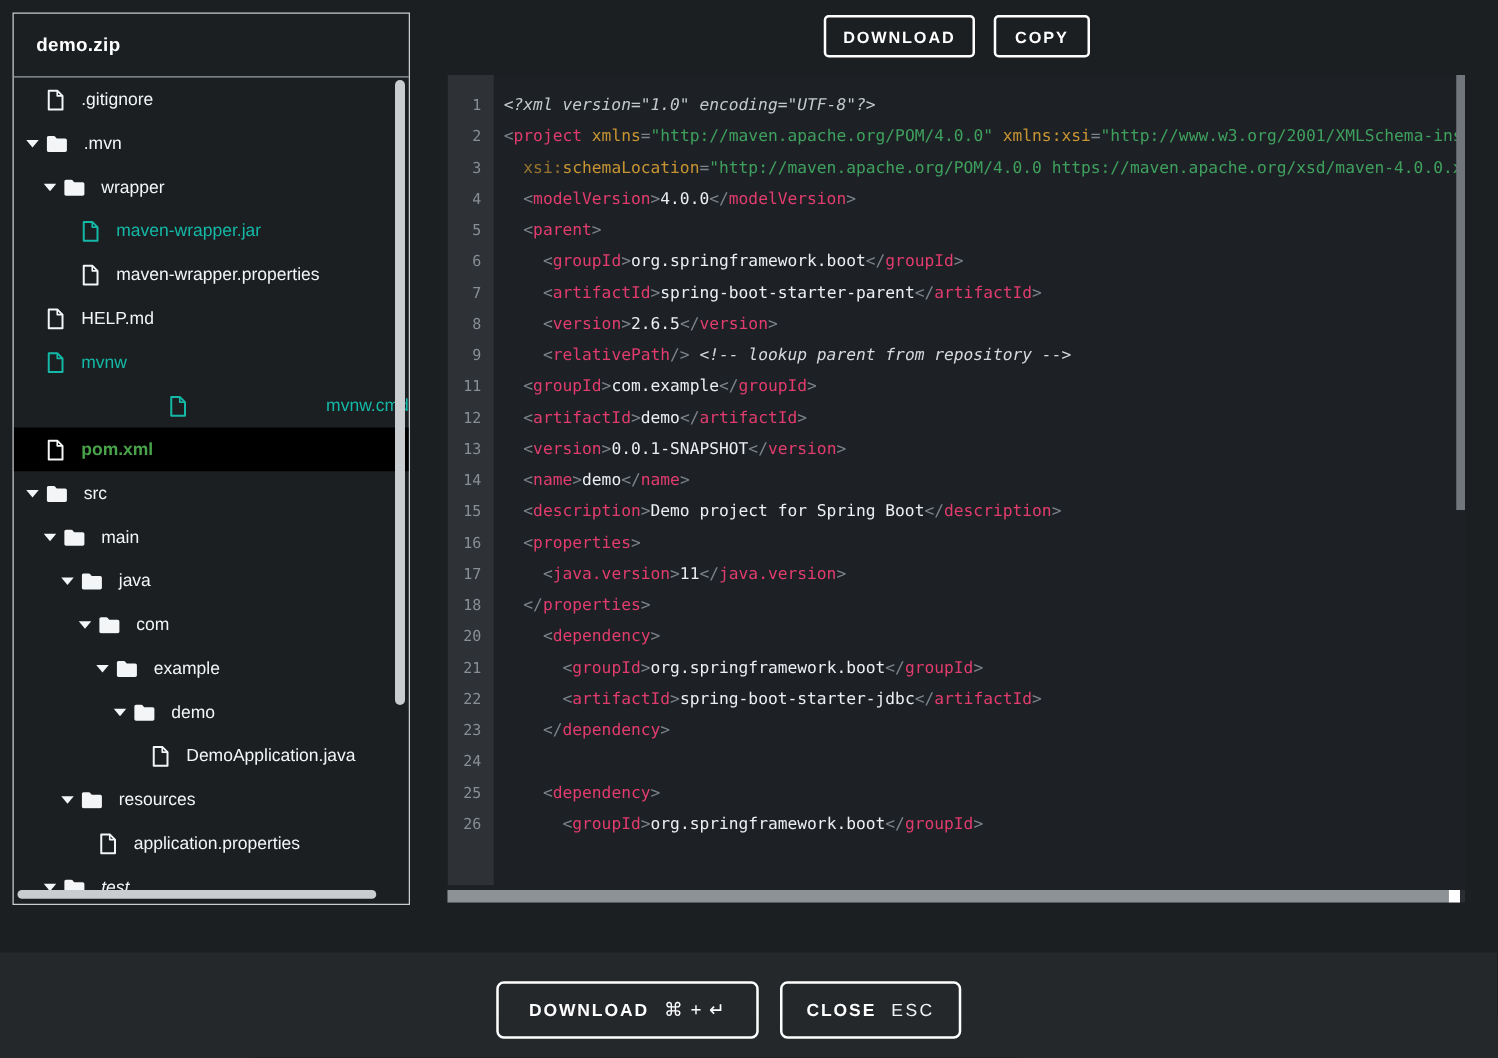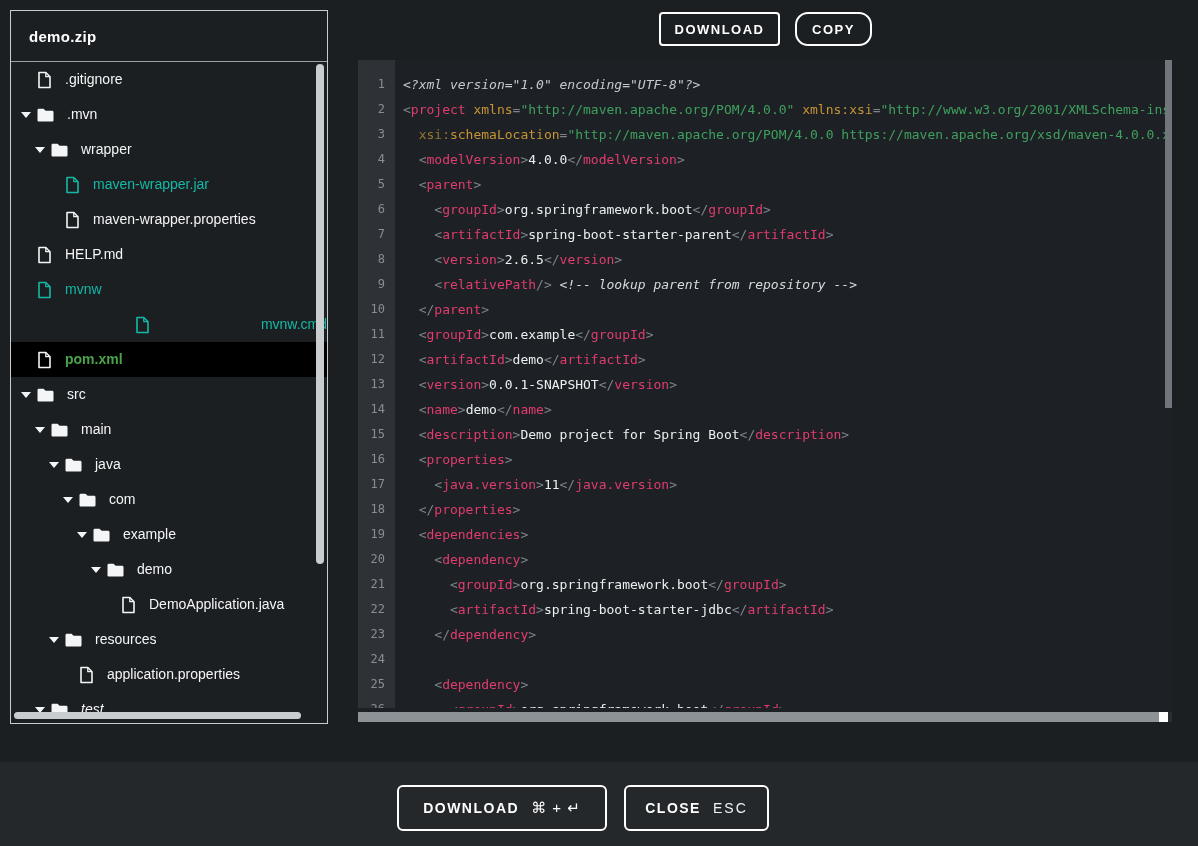--- a/index.html
+++ b/index.html
@@ -48,21 +48,21 @@
   }
 
   
   .btn {
     position:absolute; border:2px solid #ffffff; border-radius:4px;
     background:transparent; color:#ffffff; font-family:"Liberation Sans",sans-serif;
     font-weight:700; letter-spacing:1.5px; font-size:13px;
     display:flex; align-items:center; justify-content:center; cursor:pointer;
   }
   .btn-download-top { left:659px; top:12px; width:121px; height:34px; }
-  .btn-copy       { left:795px; top:12px; width:77px;  height:34px;border-radius:13px; }
+  .btn-copy       { left:795px; top:12px; width:77px;  height:34px; }
 
   
   .code-panel {
     position:absolute; left:358px; top:60px; width:814px; height:662px;
     background:#1d2125;
   }
   .code-area { position:relative; width:814px; height:648px; overflow:hidden; }
   .gutter-bg { position:absolute; left:0; top:0; width:37px; height:648px; background:#2e3236; }
   .code-lines { position:absolute; left:0; top:12px; width:814px; }
   .code-line { height:25px; line-height:25px; white-space:pre; font-family:"DejaVu Sans Mono", monospace; font-size:13px; }
@@ -270,30 +270,28 @@
     <div class="code-lines" id="code-lines">
         <div class="code-line"><span class="ln">1</span><span class="lc"><span class="t-pr">&lt;?xml version="1.0" encoding="UTF-8"?&gt;</span></span></div>
         <div class="code-line"><span class="ln">2</span><span class="lc"><span class="t-pu">&lt;</span><span class="t-tg">project</span><span class="t-pl"> </span><span class="t-an">xmlns</span><span class="t-pu">=</span><span class="t-av">"http://maven.apache.org/POM/4.0.0"</span><span class="t-pl"> </span><span class="t-an">xmlns:xsi</span><span class="t-pu">=</span><span class="t-av">"http://www.w3.org/2001/XMLSchema-instance"</span></span></div>
         <div class="code-line"><span class="ln">3</span><span class="lc"><span class="t-pl">  </span><span class="t-ns">xsi:</span><span class="t-an">schemaLocation</span><span class="t-pu">=</span><span class="t-av">"http://maven.apache.org/POM/4.0.0 https://maven.apache.org/xsd/maven-4.0.0.xsd"</span></span></div>
         <div class="code-line"><span class="ln">4</span><span class="lc"><span class="t-pl">  </span><span class="t-pu">&lt;</span><span class="t-tg">modelVersion</span><span class="t-pu">&gt;</span><span class="t-pl">4.0.0</span><span class="t-pu">&lt;/</span><span class="t-tg">modelVersion</span><span class="t-pu">&gt;</span></span></div>
         <div class="code-line"><span class="ln">5</span><span class="lc"><span class="t-pl">  </span><span class="t-pu">&lt;</span><span class="t-tg">parent</span><span class="t-pu">&gt;</span></span></div>
         <div class="code-line"><span class="ln">6</span><span class="lc"><span class="t-pl">    </span><span class="t-pu">&lt;</span><span class="t-tg">groupId</span><span class="t-pu">&gt;</span><span class="t-pl">org.springframework.boot</span><span class="t-pu">&lt;/</span><span class="t-tg">groupId</span><span class="t-pu">&gt;</span></span></div>
         <div class="code-line"><span class="ln">7</span><span class="lc"><span class="t-pl">    </span><span class="t-pu">&lt;</span><span class="t-tg">artifactId</span><span class="t-pu">&gt;</span><span class="t-pl">spring-boot-starter-parent</span><span class="t-pu">&lt;/</span><span class="t-tg">artifactId</span><span class="t-pu">&gt;</span></span></div>
         <div class="code-line"><span class="ln">8</span><span class="lc"><span class="t-pl">    </span><span class="t-pu">&lt;</span><span class="t-tg">version</span><span class="t-pu">&gt;</span><span class="t-pl">2.6.5</span><span class="t-pu">&lt;/</span><span class="t-tg">version</span><span class="t-pu">&gt;</span></span></div>
         <div class="code-line"><span class="ln">9</span><span class="lc"><span class="t-pl">    </span><span class="t-pu">&lt;</span><span class="t-tg">relativePath</span><span class="t-pu">/&gt;</span><span class="t-pl"> </span><span class="t-cm">&lt;!-- lookup parent from repository --&gt;</span></span></div>
-        <div class="code-line"><span class="ln">10</span><span class="lc"><span class="t-pl">  </span><span class="t-pu">&lt;/</span><span class="t-tg">parent</span><span class="t-pu">&gt;</span></span></div>
         <div class="code-line"><span class="ln">11</span><span class="lc"><span class="t-pl">  </span><span class="t-pu">&lt;</span><span class="t-tg">groupId</span><span class="t-pu">&gt;</span><span class="t-pl">com.example</span><span class="t-pu">&lt;/</span><span class="t-tg">groupId</span><span class="t-pu">&gt;</span></span></div>
         <div class="code-line"><span class="ln">12</span><span class="lc"><span class="t-pl">  </span><span class="t-pu">&lt;</span><span class="t-tg">artifactId</span><span class="t-pu">&gt;</span><span class="t-pl">demo</span><span class="t-pu">&lt;/</span><span class="t-tg">artifactId</span><span class="t-pu">&gt;</span></span></div>
         <div class="code-line"><span class="ln">13</span><span class="lc"><span class="t-pl">  </span><span class="t-pu">&lt;</span><span class="t-tg">version</span><span class="t-pu">&gt;</span><span class="t-pl">0.0.1-SNAPSHOT</span><span class="t-pu">&lt;/</span><span class="t-tg">version</span><span class="t-pu">&gt;</span></span></div>
         <div class="code-line"><span class="ln">14</span><span class="lc"><span class="t-pl">  </span><span class="t-pu">&lt;</span><span class="t-tg">name</span><span class="t-pu">&gt;</span><span class="t-pl">demo</span><span class="t-pu">&lt;/</span><span class="t-tg">name</span><span class="t-pu">&gt;</span></span></div>
         <div class="code-line"><span class="ln">15</span><span class="lc"><span class="t-pl">  </span><span class="t-pu">&lt;</span><span class="t-tg">description</span><span class="t-pu">&gt;</span><span class="t-pl">Demo project for Spring Boot</span><span class="t-pu">&lt;/</span><span class="t-tg">description</span><span class="t-pu">&gt;</span></span></div>
         <div class="code-line"><span class="ln">16</span><span class="lc"><span class="t-pl">  </span><span class="t-pu">&lt;</span><span class="t-tg">properties</span><span class="t-pu">&gt;</span></span></div>
         <div class="code-line"><span class="ln">17</span><span class="lc"><span class="t-pl">    </span><span class="t-pu">&lt;</span><span class="t-tg">java.version</span><span class="t-pu">&gt;</span><span class="t-pl">11</span><span class="t-pu">&lt;/</span><span class="t-tg">java.version</span><span class="t-pu">&gt;</span></span></div>
         <div class="code-line"><span class="ln">18</span><span class="lc"><span class="t-pl">  </span><span class="t-pu">&lt;/</span><span class="t-tg">properties</span><span class="t-pu">&gt;</span></span></div>
-        <div class="code-line"><span class="ln">19</span><span class="lc"><span class="t-pl">  </span><span class="t-pu">&lt;</span><span class="t-tg">dependencies</span><span class="t-pu">&gt;</span></span></div>
         <div class="code-line"><span class="ln">20</span><span class="lc"><span class="t-pl">    </span><span class="t-pu">&lt;</span><span class="t-tg">dependency</span><span class="t-pu">&gt;</span></span></div>
         <div class="code-line"><span class="ln">21</span><span class="lc"><span class="t-pl">      </span><span class="t-pu">&lt;</span><span class="t-tg">groupId</span><span class="t-pu">&gt;</span><span class="t-pl">org.springframework.boot</span><span class="t-pu">&lt;/</span><span class="t-tg">groupId</span><span class="t-pu">&gt;</span></span></div>
         <div class="code-line"><span class="ln">22</span><span class="lc"><span class="t-pl">      </span><span class="t-pu">&lt;</span><span class="t-tg">artifactId</span><span class="t-pu">&gt;</span><span class="t-pl">spring-boot-starter-jdbc</span><span class="t-pu">&lt;/</span><span class="t-tg">artifactId</span><span class="t-pu">&gt;</span></span></div>
         <div class="code-line"><span class="ln">23</span><span class="lc"><span class="t-pl">    </span><span class="t-pu">&lt;/</span><span class="t-tg">dependency</span><span class="t-pu">&gt;</span></span></div>
         <div class="code-line"><span class="ln">24</span><span class="lc"></span></div>
         <div class="code-line"><span class="ln">25</span><span class="lc"><span class="t-pl">    </span><span class="t-pu">&lt;</span><span class="t-tg">dependency</span><span class="t-pu">&gt;</span></span></div>
         <div class="code-line"><span class="ln">26</span><span class="lc"><span class="t-pl">      </span><span class="t-pu">&lt;</span><span class="t-tg">groupId</span><span class="t-pu">&gt;</span><span class="t-pl">org.springframework.boot</span><span class="t-pu">&lt;/</span><span class="t-tg">groupId</span><span class="t-pu">&gt;</span></span></div>
       </div>
     <div class="code-vscroll"></div>
   </div>

